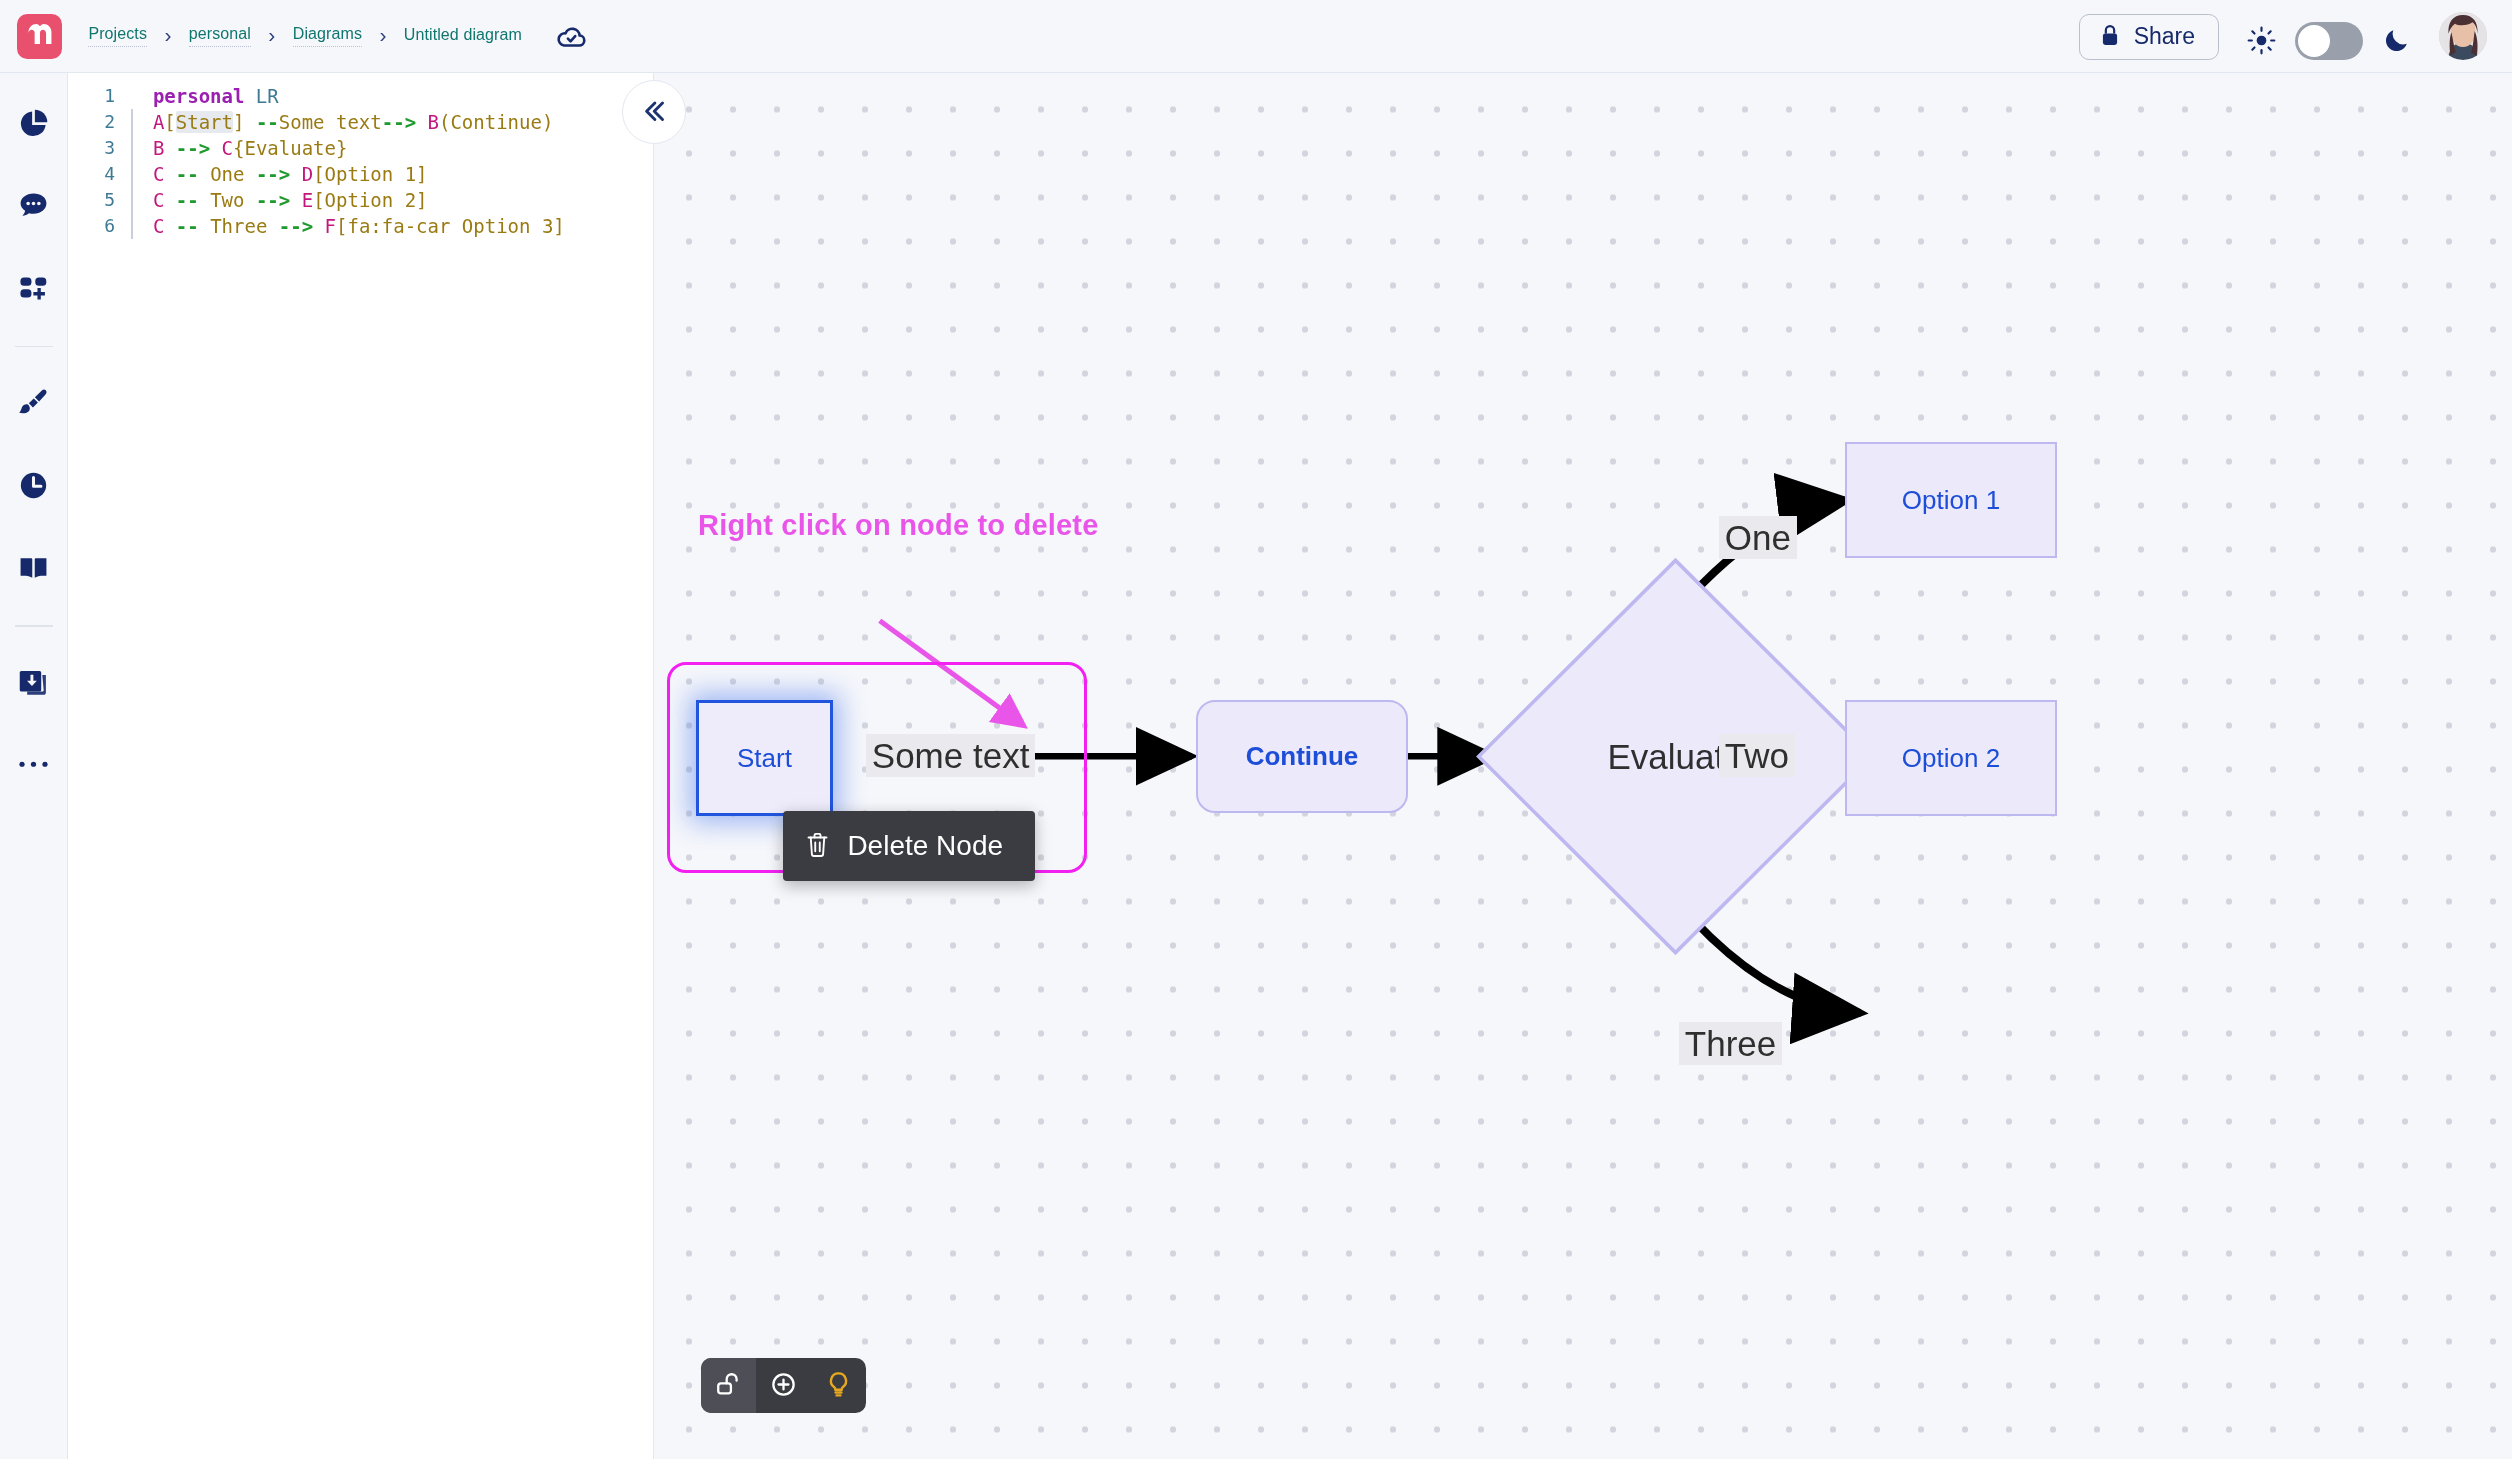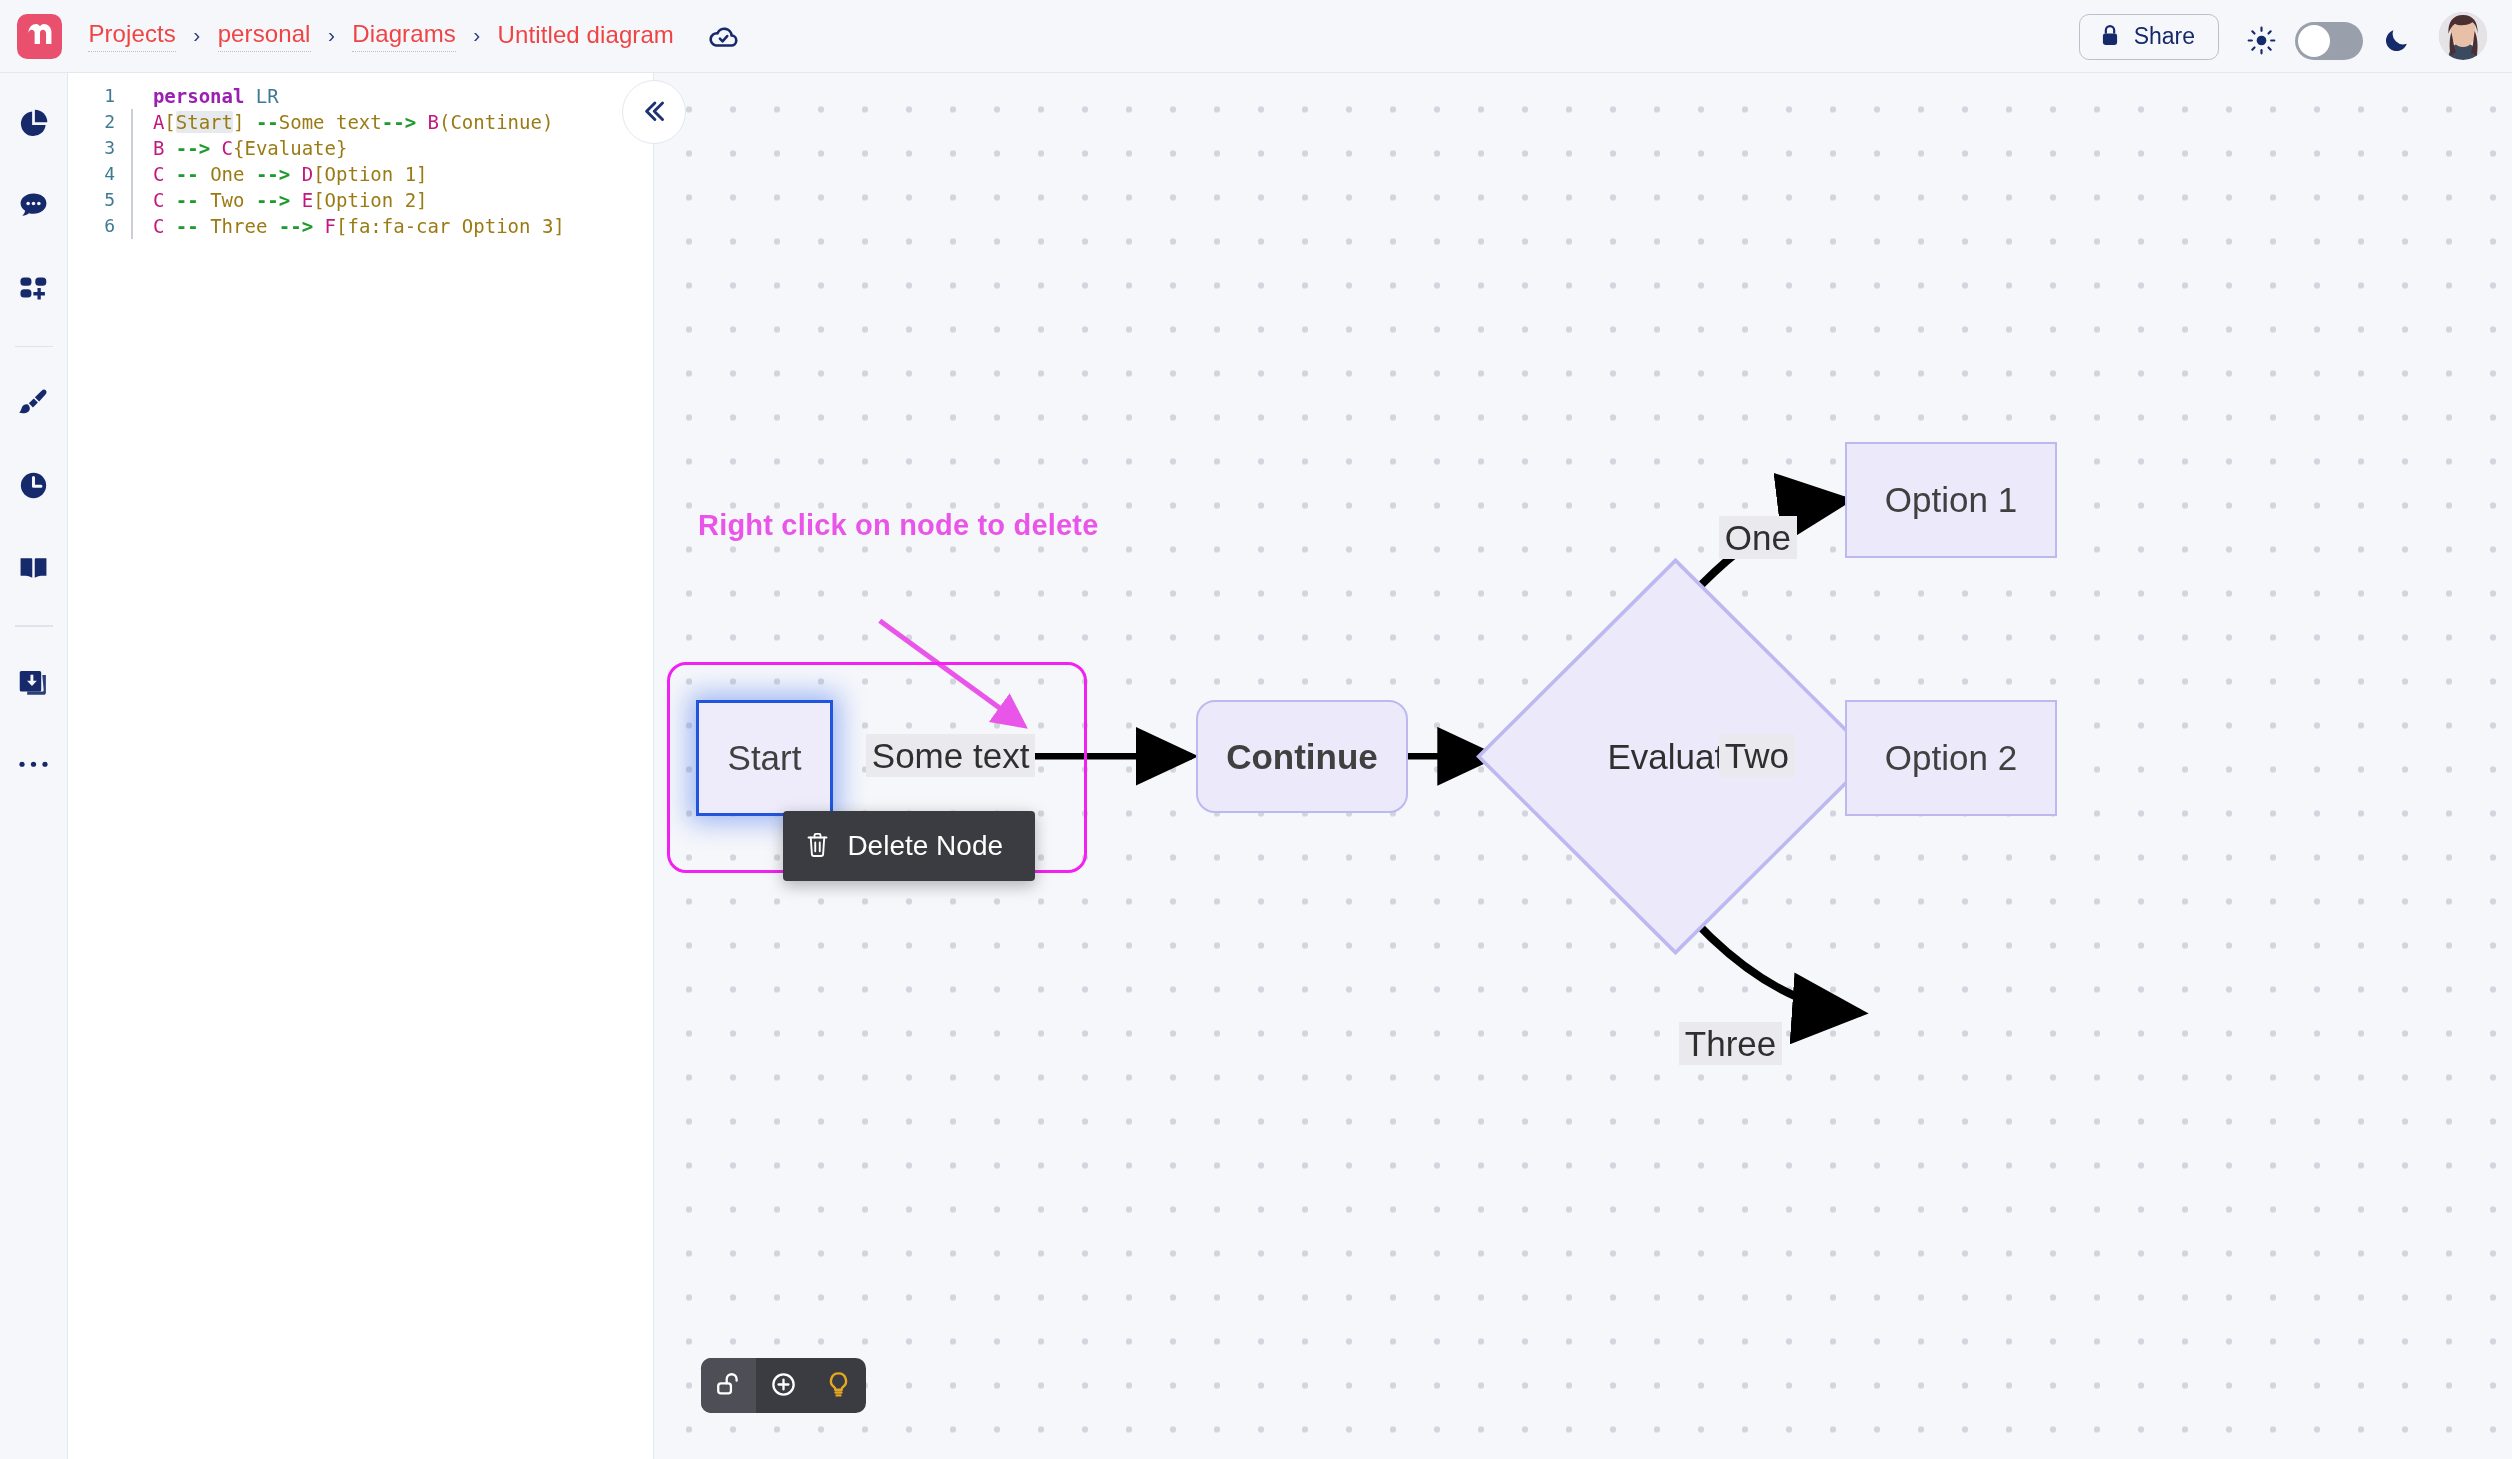--- a/index.html
+++ b/index.html
@@ -20,21 +20,21 @@
     display: flex; align-items: center;
     z-index: 40;
   }
   .logo-btn {
     width: 45px; height: 45px; margin-left: 17.4px; border-radius: 10.2px;
     background: #e8506e; display: flex; align-items: center; justify-content: center;
     flex: 0 0 auto; cursor: pointer;
   }
   .breadcrumb { display: flex; align-items: center; margin-left: 26px; flex: 0 0 auto; }
   .crumb {
-    font-size: 24px; color: #ef4444; letter-spacing: 0.1px;
+    font-size: 16px; color: #0f766e; letter-spacing: 0.1px;
     border-bottom: 1.5px dotted #b9c0d4; padding-bottom: 2.9px; cursor: pointer;
     white-space: nowrap;
   }
   .crumb.last { border-bottom: none; cursor: text; }
   .crumb-sep { font-size: 21px; color: #2b3c7e; margin: 0 17.4px; padding-bottom: 2.9px; }
   .cloud-icon { margin-left: 33px; display: flex; align-items: center; cursor: pointer; }
 
   .topbar-right {
     margin-left: auto; display: flex; align-items: flex-end; gap: 28px; margin-right: 25px;
   }
@@ -115,21 +115,21 @@
     position: absolute; left: 44px; top: 436px; width: 727px;
     font-size: 29px; font-weight: bold; color: #e855e8;
     font-family: "Liberation Sans", sans-serif;
     letter-spacing: 0.2px; white-space: nowrap;
   }
 
   
   .node {
     position: absolute; display: flex; align-items: center; justify-content: center;
     background: #ebe9fa; border: 2.2px solid #bdb8f0;
-    font-size: 35px; color: #404040; cursor: pointer;
+    font-size: 26px; color: #1d4ed8; cursor: pointer;
     font-family: "Liberation Sans", sans-serif;
   }
   .node.rect { border-radius: 0; }
   .node.round { border-radius: 19px; }
   .node.start-node {
     border: 3.6px solid #2255dd; background: #eeecfb;
     box-shadow: 0 0 25px 7.3px rgba(46,100,232,0.45);
   }
   .node-diamond {
     position: absolute; cursor: pointer;

